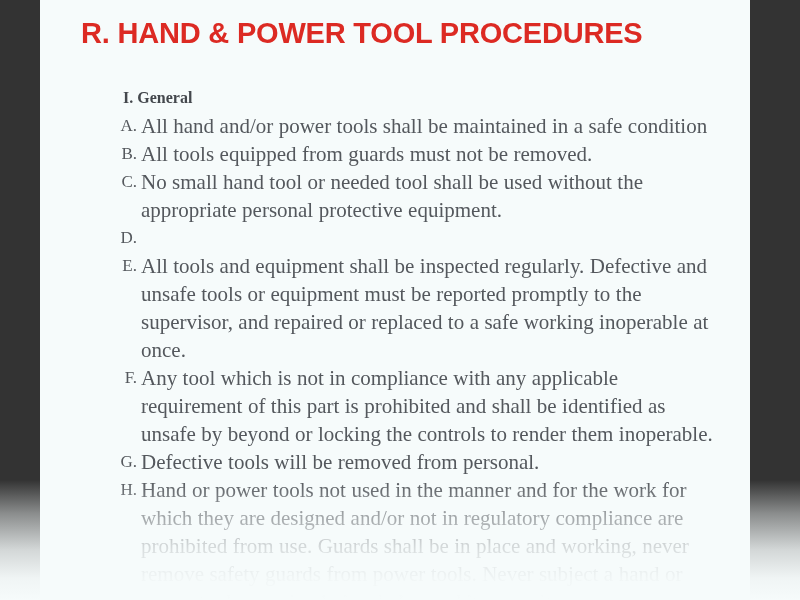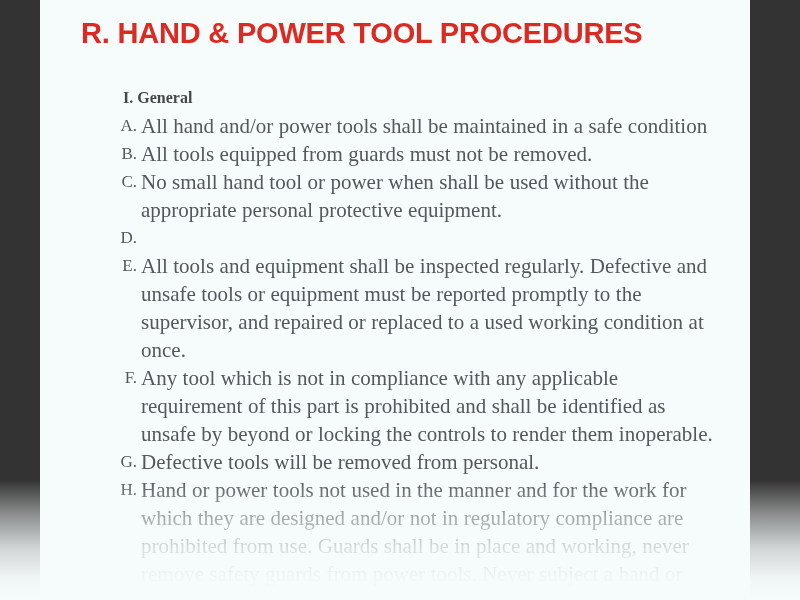--- a/index.html
+++ b/index.html
@@ -145,28 +145,28 @@
           <li class="outline-item">
             <span class="item-marker">A.</span>
             <span class="item-text">All hand and/or power tools shall be maintained in a safe condition</span>
           </li>
           <li class="outline-item">
             <span class="item-marker">B.</span>
             <span class="item-text">All tools equipped from guards must not be removed.</span>
           </li>
           <li class="outline-item">
             <span class="item-marker">C.</span>
-            <span class="item-text">No small hand tool or power when shall be used without the appropriate personal protective equipment.</span>
+            <span class="item-text">No small hand tool or needed tool shall be used without the appropriate personal protective equipment.</span>
           </li>
           <li class="outline-item">
             <span class="item-marker">D.</span>
           </li>
           <li class="outline-item">
             <span class="item-marker">E.</span>
-            <span class="item-text">All tools and equipment shall be inspected regularly. Defective and unsafe tools or equipment must be reported promptly to the supervisor, and repaired or replaced to a used working condition at once.</span>
+            <span class="item-text">All tools and equipment shall be inspected regularly. Defective and unsafe tools or equipment must be reported promptly to the supervisor, and repaired or replaced to a safe working inoperable at once.</span>
           </li>
           <li class="outline-item">
             <span class="item-marker">F.</span>
             <span class="item-text">Any tool which is not in compliance with any applicable requirement of this part is prohibited and shall be identified as unsafe by beyond or locking the controls to render them inoperable.</span>
           </li>
           <li class="outline-item">
             <span class="item-marker">G.</span>
             <span class="item-text">Defective tools will be removed from personal.</span>
           </li>
           <li class="outline-item">

